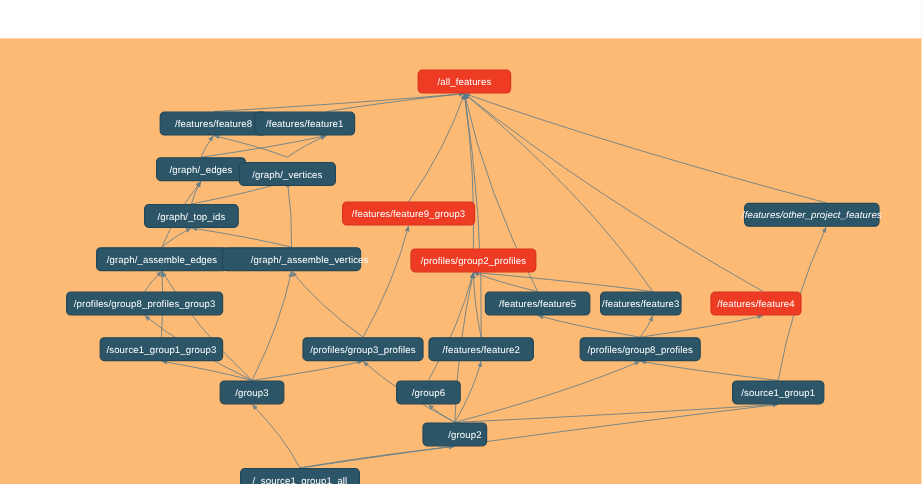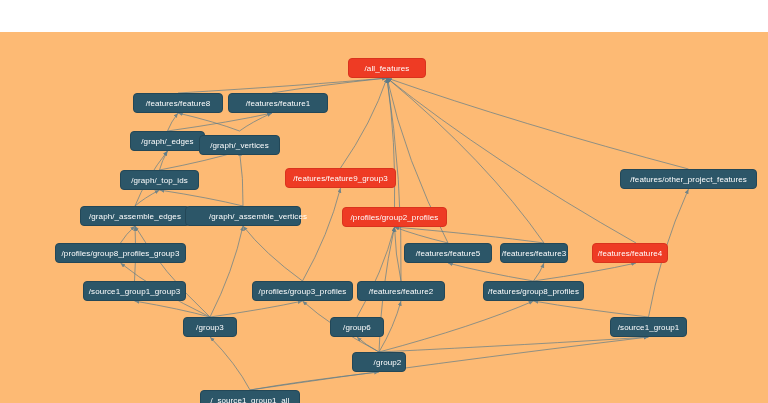--- a/index.html
+++ b/index.html
@@ -110,36 +110,36 @@
         <path d="M648.5,285 Q659.82,221 688.5,157" fill="none" stroke="#5b7b8a" stroke-width="0.8" opacity="0.85" marker-end="url(#arrow)"></path>
       </g>
   </svg>
   <div id="nodes-layer">
       <div class="node red" style="left: 348px; top: 26px; width: 78px;">
         <span class="node-label">/all_features</span>
       </div>
       <div class="node teal" style="left: 133px; top: 61px; width: 90px;">
         <span class="node-label">/features/feature8</span>
       </div>
-      <div class="node teal" style="left: 228px; top: 61px; width: 100px;">
+      <div class="node teal" style="left: 212px; top: 61px; width: 84px;">
         <span class="node-label">/features/feature1</span>
       </div>
       <div class="node teal" style="left: 130px; top: 99px; width: 75px;">
         <span class="node-label">/graph/_edges</span>
       </div>
       <div class="node teal" style="left: 199px; top: 103px; width: 81px;">
         <span class="node-label">/graph/_vertices</span>
       </div>
       <div class="node teal" style="left: 120px; top: 138px; width: 79px;">
         <span class="node-label">/graph/_top_ids</span>
       </div>
       <div class="node red" style="left: 285px; top: 136px; width: 111px;">
         <span class="node-label">/features/feature9_group3</span>
       </div>
-      <div class="node teal" style="left: 620px; top: 137px; width: 137px;">
+      <div class="node teal" style="left: 620px; top: 137px; width: 113px; font-style: italic;">
         <span class="node-label">/features/other_project_features</span>
       </div>
       <div class="node teal" style="left: 80px; top: 174px; width: 110px;">
         <span class="node-label">/graph/_assemble_edges</span>
       </div>
       <div class="node teal" style="left: 185px; top: 174px; width: 116px; padding-left: 37px;">
         <span class="node-label">/graph/_assemble_vertices</span>
       </div>
       <div class="node red" style="left: 342px; top: 175px; width: 105px;">
         <span class="node-label">/profiles/group2_profiles</span>
@@ -159,21 +159,21 @@
       <div class="node teal" style="left: 83px; top: 249px; width: 103px;">
         <span class="node-label">/source1_group1_group3</span>
       </div>
       <div class="node teal" style="left: 252px; top: 249px; width: 101px;">
         <span class="node-label">/profiles/group3_profiles</span>
       </div>
       <div class="node teal" style="left: 357px; top: 249px; width: 88px;">
         <span class="node-label">/features/feature2</span>
       </div>
       <div class="node teal" style="left: 483px; top: 249px; width: 101px;">
-        <span class="node-label">/features/group8_profiles</span>
+        <span class="node-label">/profiles/group8_profiles</span>
       </div>
       <div class="node teal" style="left: 183px; top: 285px; width: 54px;">
         <span class="node-label">/group3</span>
       </div>
       <div class="node teal" style="left: 330px; top: 285px; width: 54px;">
         <span class="node-label">/group6</span>
       </div>
       <div class="node teal" style="left: 610px; top: 285px; width: 77px;">
         <span class="node-label">/source1_group1</span>
       </div>

